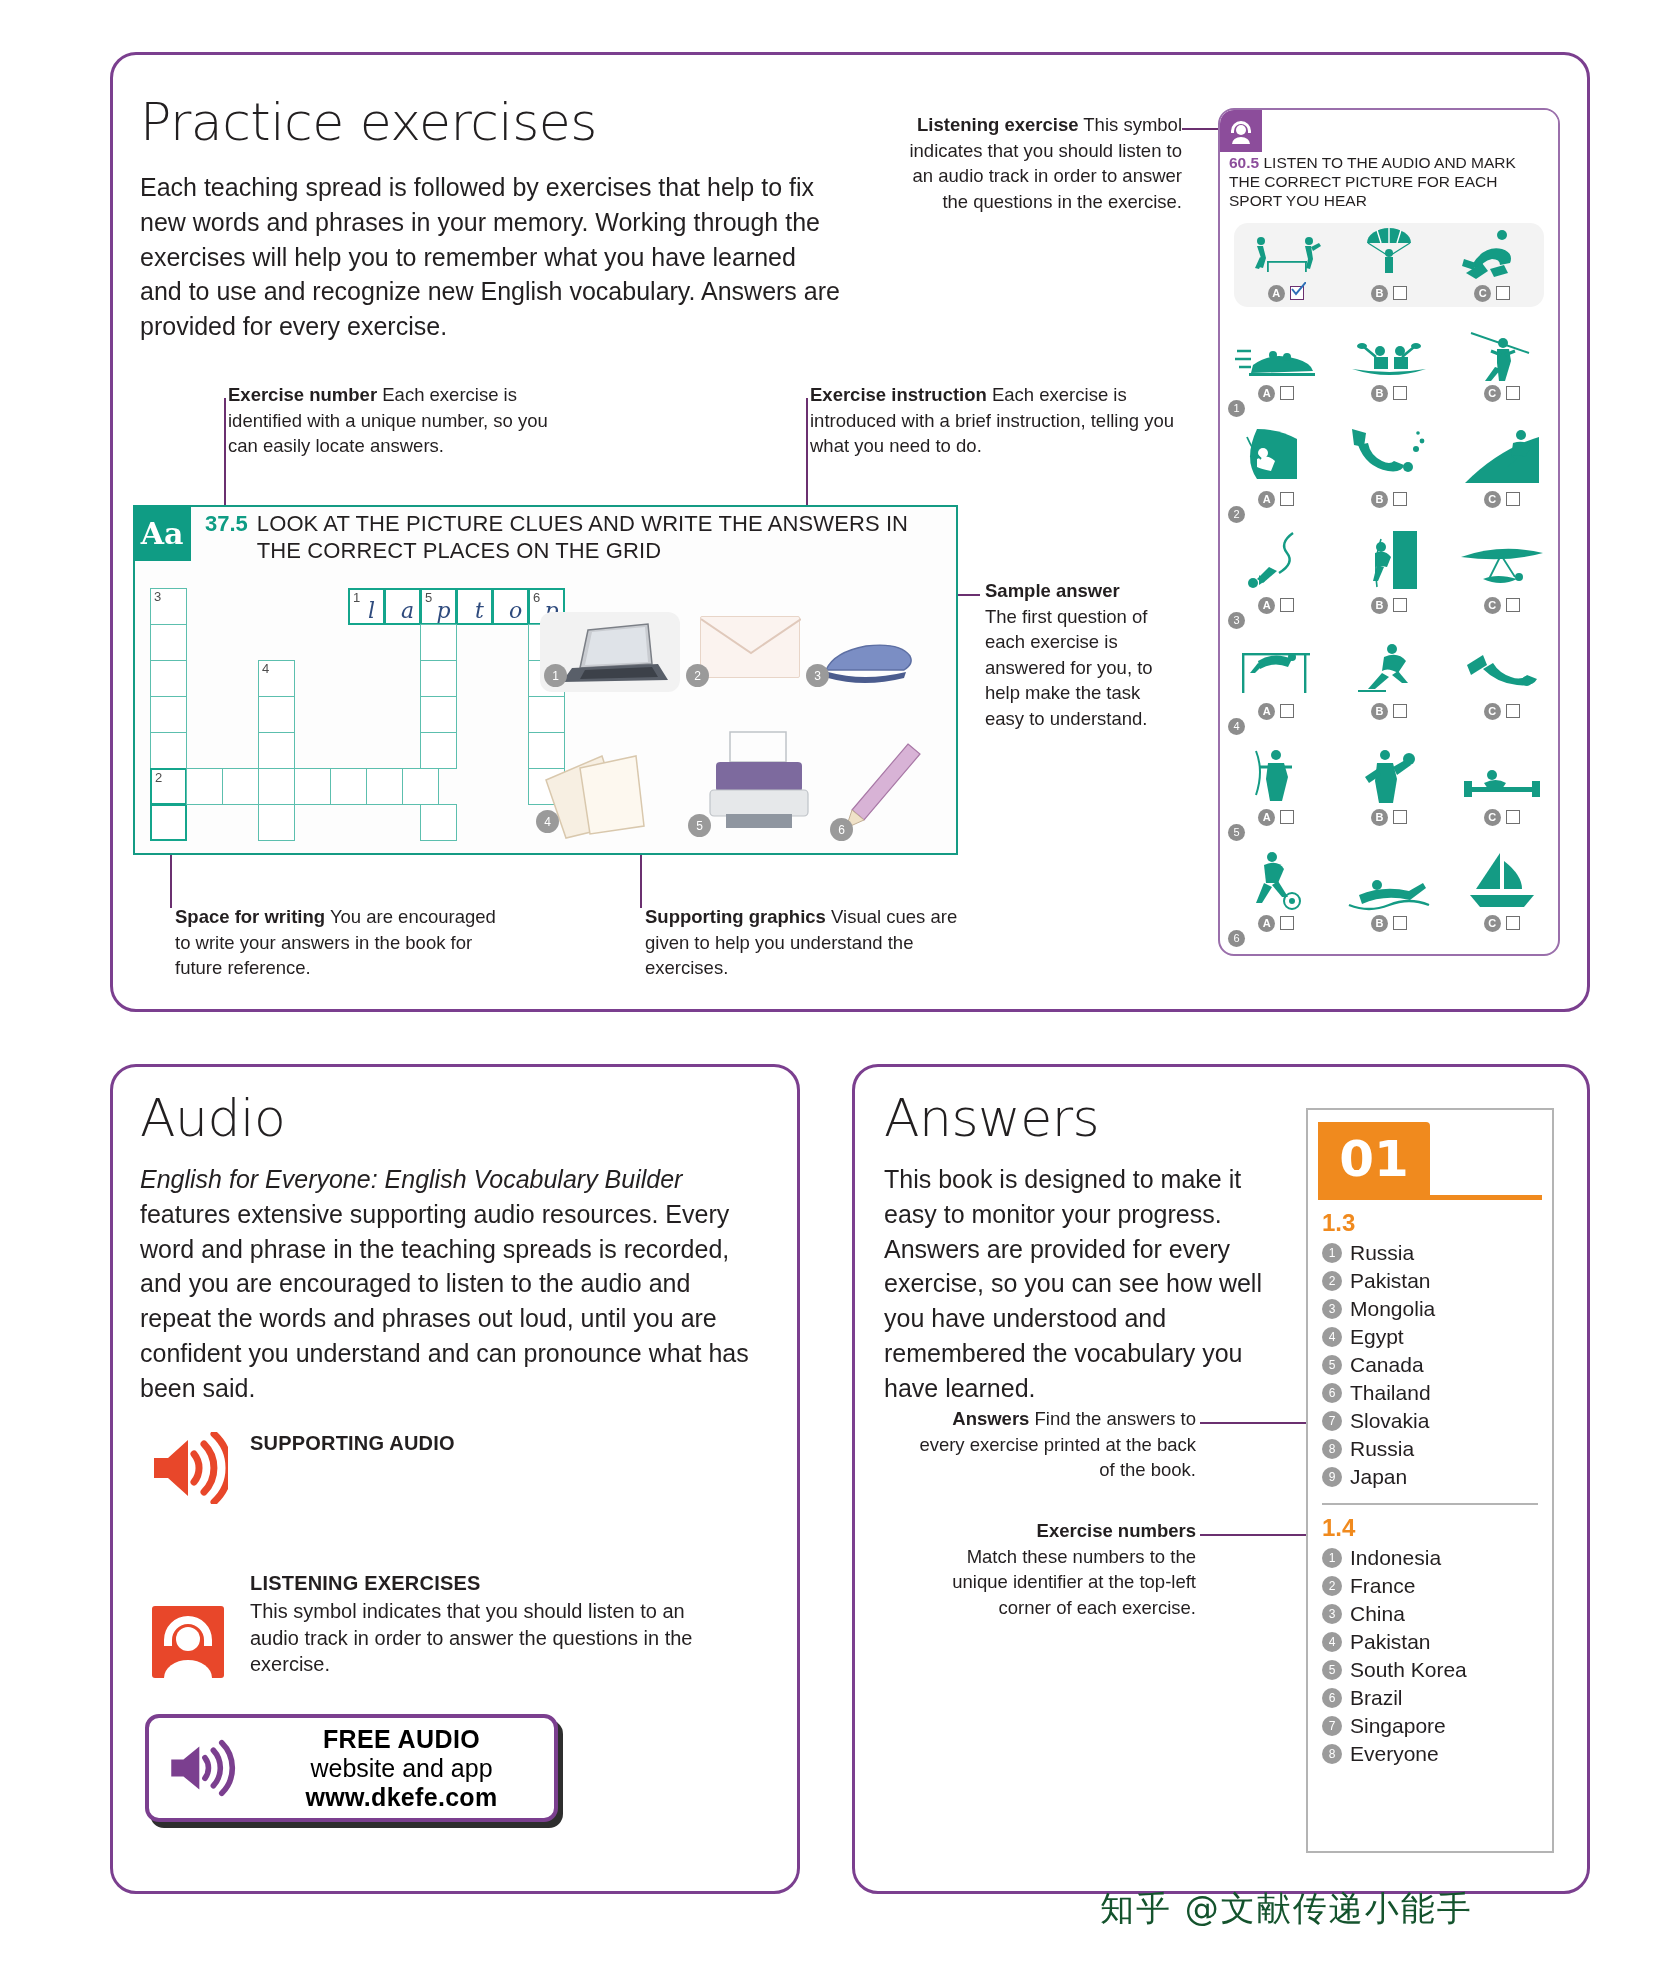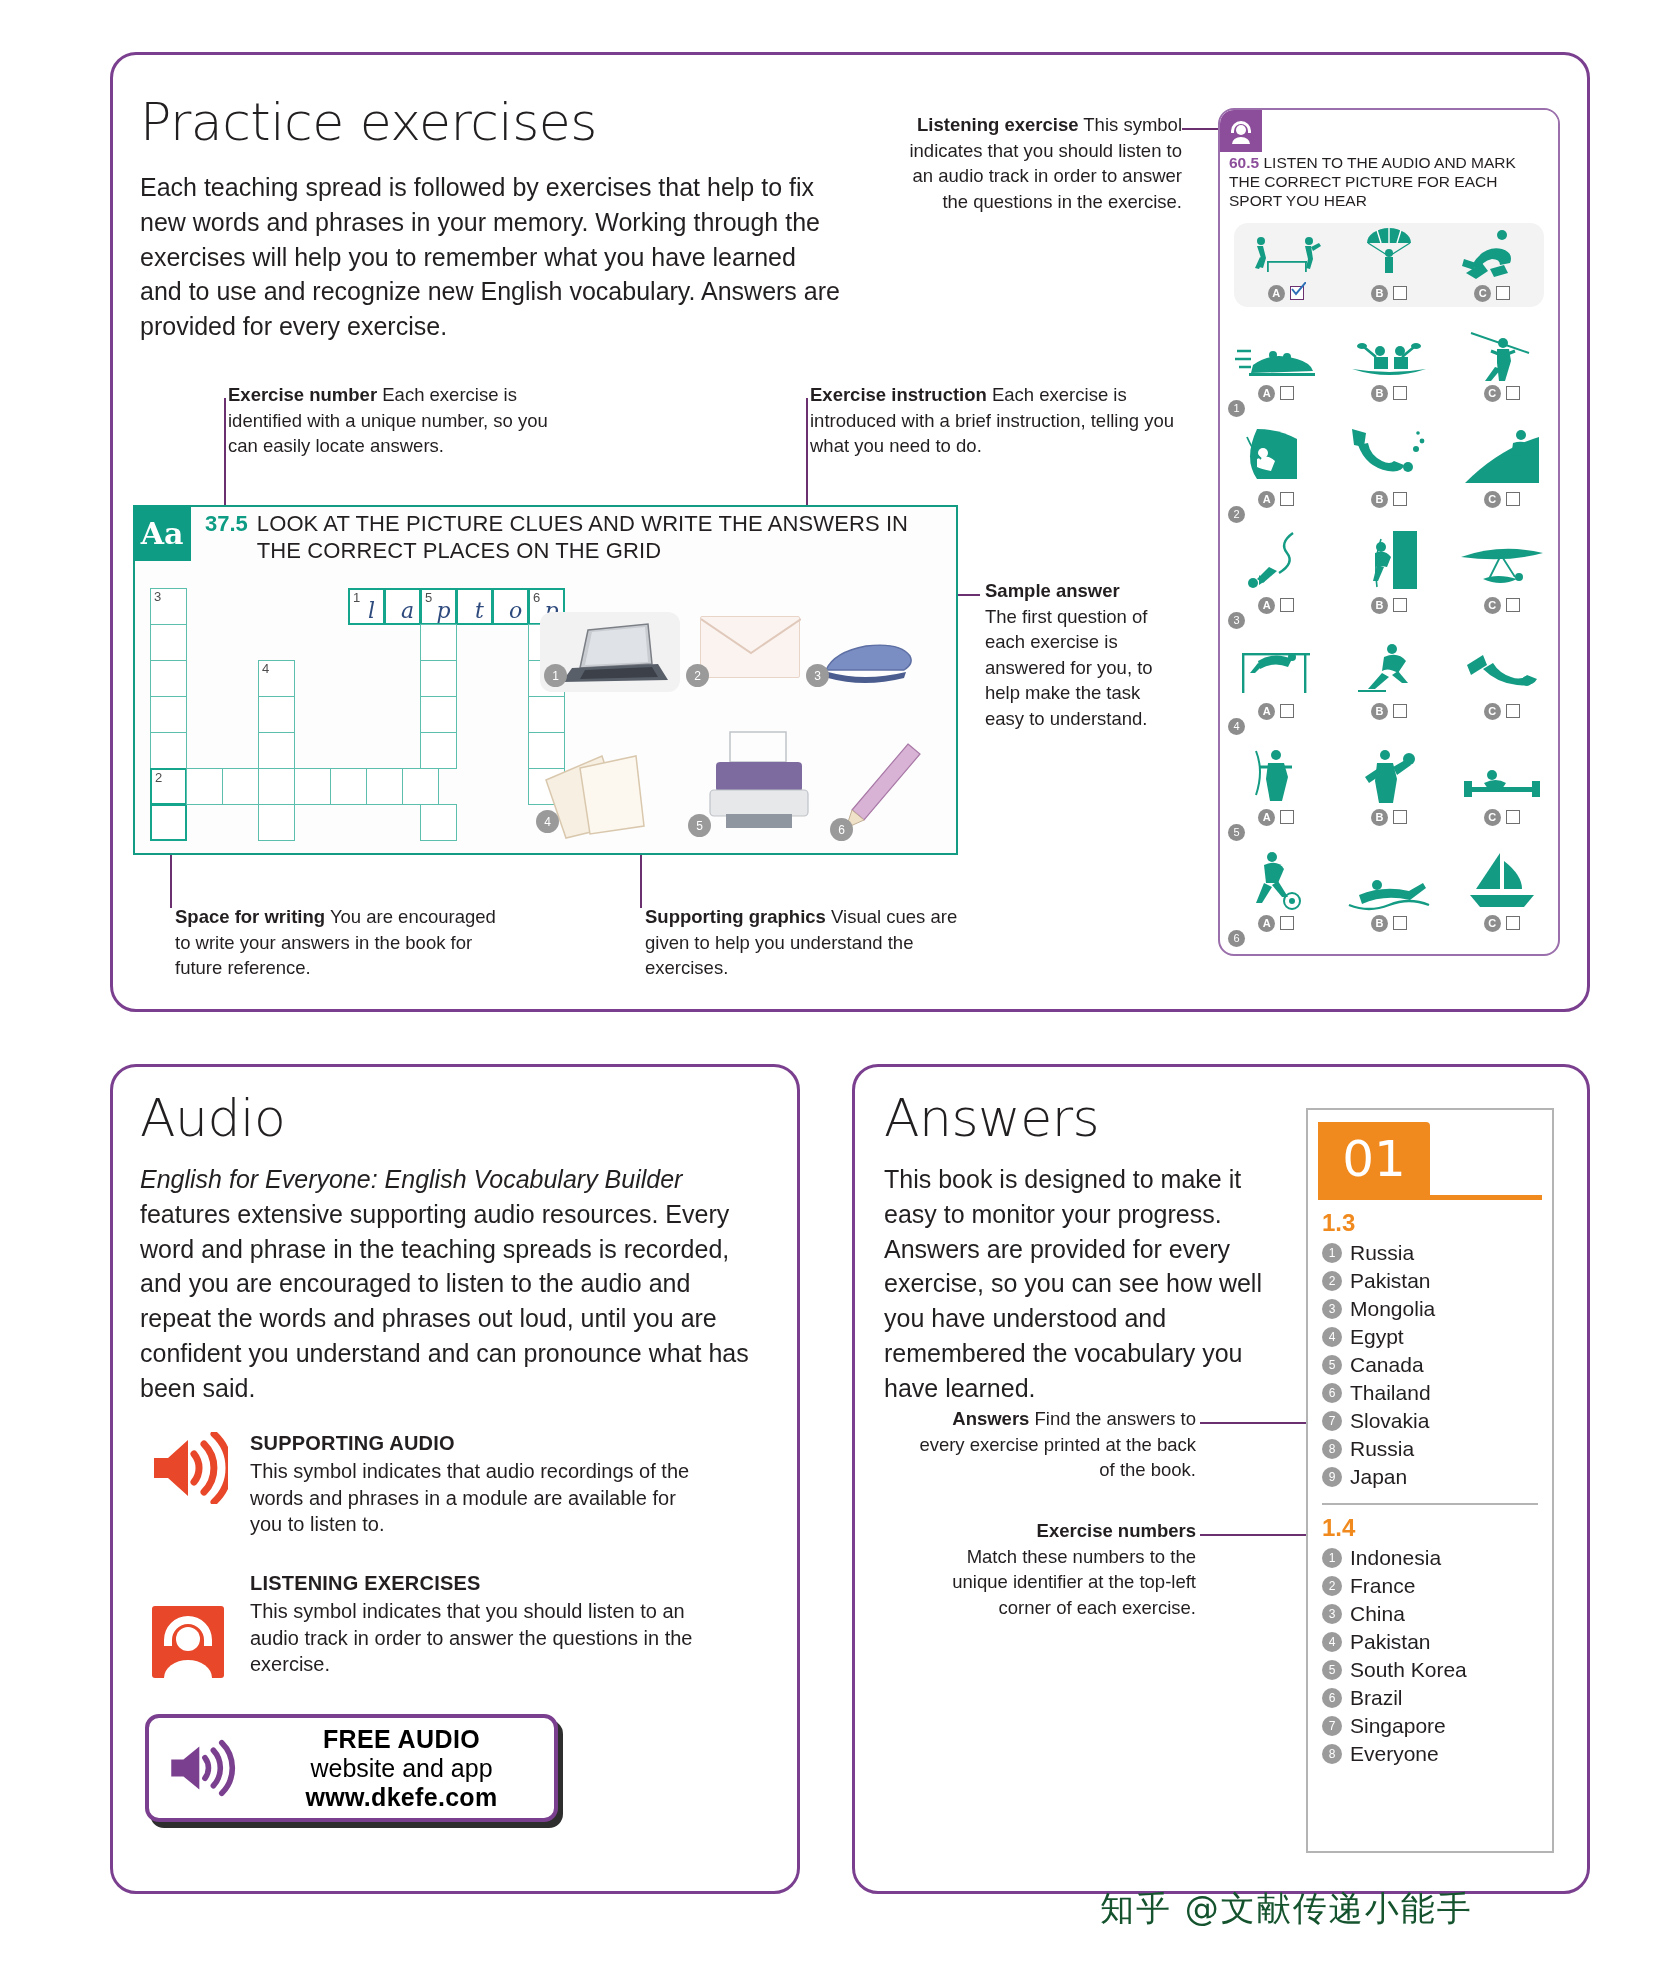--- a/index.html
+++ b/index.html
@@ -246,21 +246,21 @@
     margin: 12px 10px 0 10px;
     height: 78px;
     border-bottom: 5px solid #f08a1e;
   }
   #ans-01-tab {
     position: absolute; left: 0; top: 0;
     width: 112px; height: 73px;
     background: #f08a1e;
     color: #fff;
     font-family: "DejaVu Sans", sans-serif;
-    font-weight: 400;
+    font-weight: 700;
     font-size: 50px;
     display: flex; align-items: center; justify-content: center;
     border-top-right-radius: 4px;
   }
   .ans-group { margin: 9px 14px 0 14px; }
   .ans-group.second { border-top: 2px solid #b4b4b4; padding-top: 9px; margin-top: 12px;}
   .ans-head { color: #f08a1e; font-weight: bold; font-size: 24px; margin-bottom: 2px;}
   .ans-item { display: flex; align-items: center; gap: 8px; height: 28px;}
   .ans-badge {
     width: 20px; height: 20px; border-radius: 50%;
@@ -823,21 +823,20 @@
   <div class="sym-icon">
     <svg width="78" height="72" viewBox="0 0 78 72">
       <path d="M4,26 h14 L38,8 v56 L18,46 H4 Z" fill="#e8472a"></path>
       <path d="M44,22 a22,22 0 0 1 0,28" fill="none" stroke="#e8472a" stroke-width="7" stroke-linecap="round"></path>
       <path d="M54,12 a34,34 0 0 1 0,48" fill="none" stroke="#e8472a" stroke-width="7" stroke-linecap="round"></path>
       <path d="M64,2 a46,46 0 0 1 0,68" fill="none" stroke="#e8472a" stroke-width="7" stroke-linecap="round"></path>
     </svg>
   </div>
   <div style="width:450px;">
     <div class="sym-title">SUPPORTING AUDIO</div>
-    <div class="sym-desc">This symbol indicates that audio recordings of the words and phrases in a module are available for you to listen to.</div>
   </div>
 </div>
 
 <div class="sym-row" style="left:150px;top:1572px;width:560px;align-items:flex-end;">
   <div class="sym-icon">
     <svg width="78" height="72" viewBox="0 0 78 72">
       <rect x="2" y="0" width="72" height="72" rx="3" fill="#e8472a"></rect>
       <path d="M14,34 a24,24 0 0 1 48,0 v6 h-8 v-6 a16,16 0 0 0 -32,0 v6 h-8 Z" fill="#fff"></path>
       <circle cx="38" cy="33" r="12" fill="#fff"></circle>
       <path d="M14,72 a24,18 0 0 1 48,0 Z" fill="#fff"></path>

